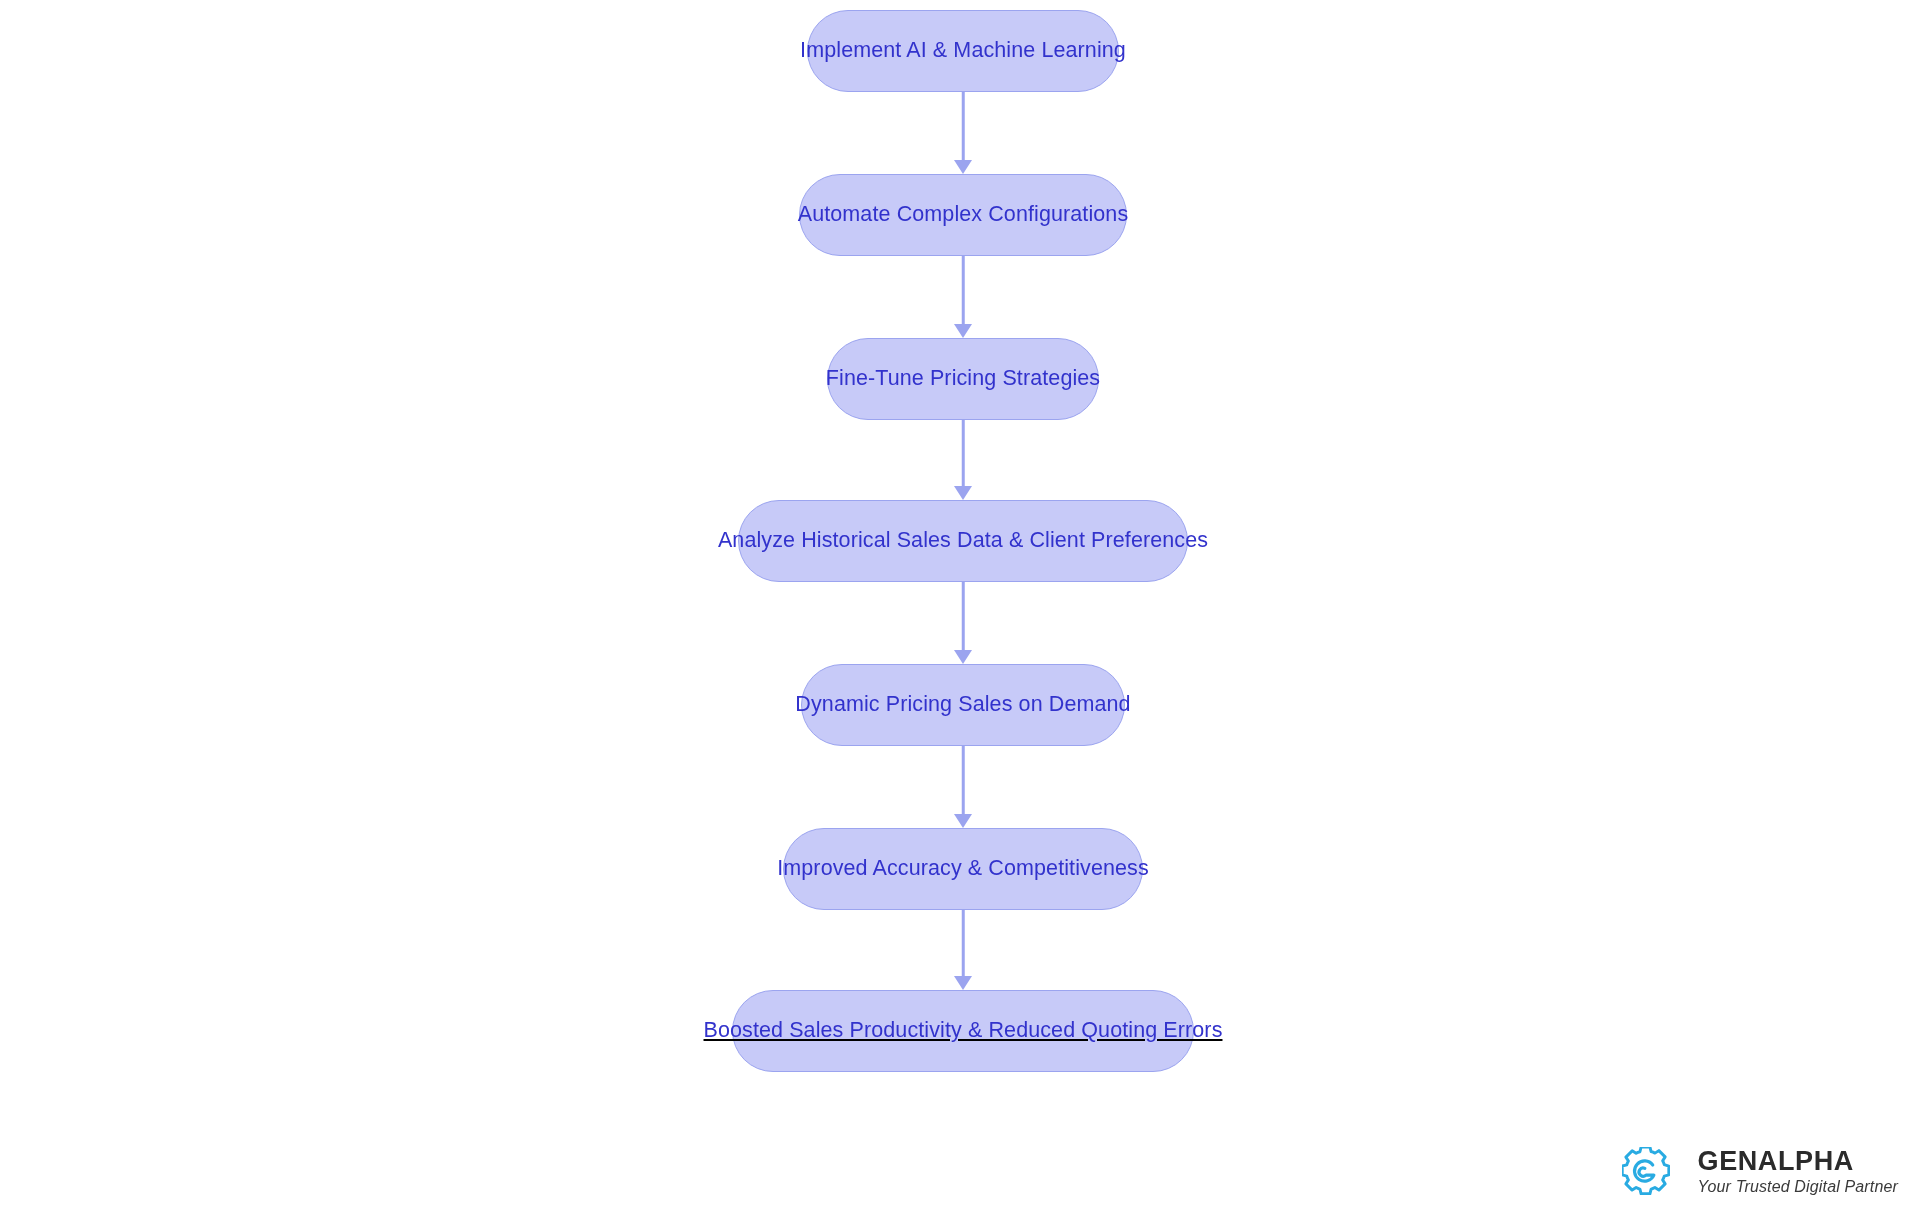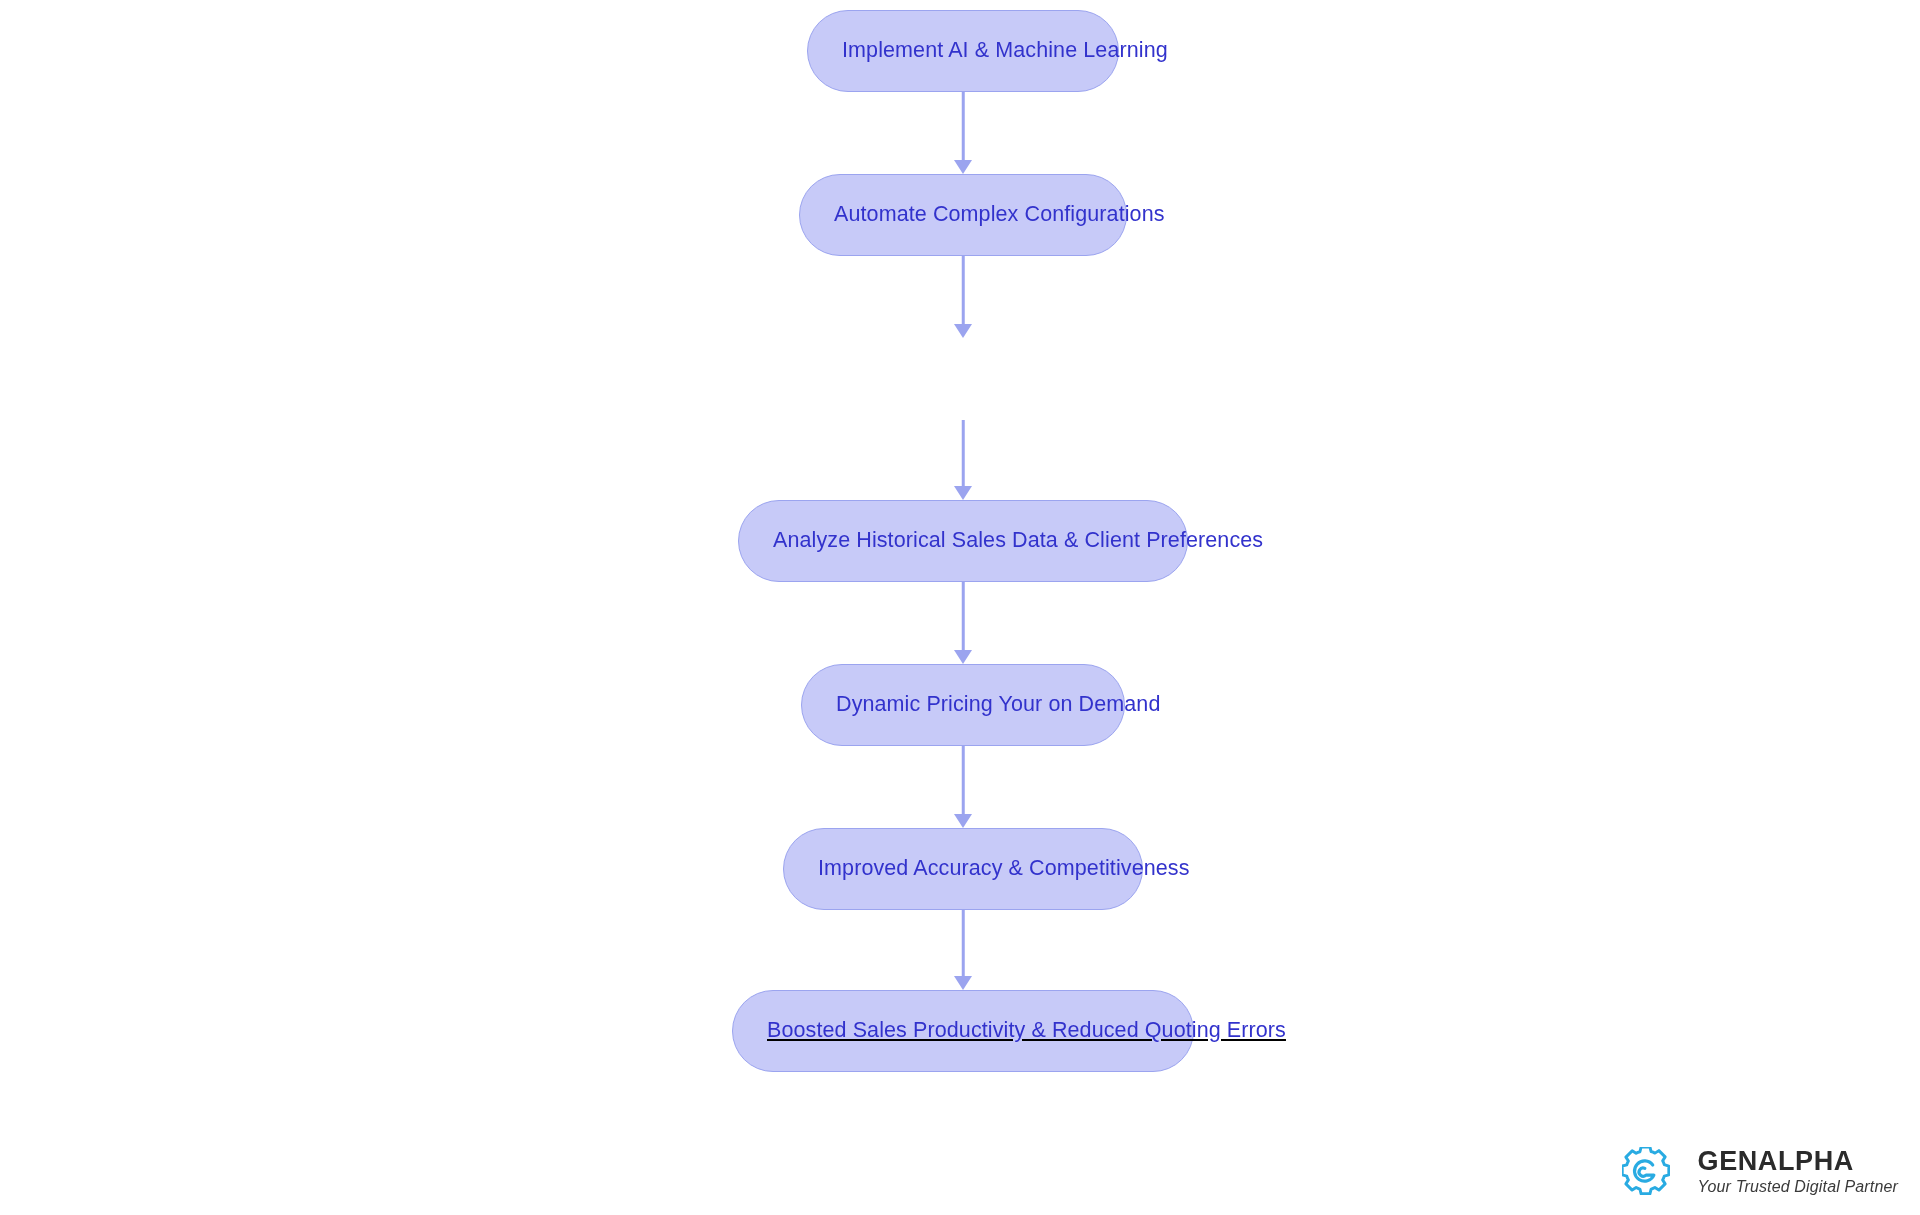--- a/index.html
+++ b/index.html
@@ -23,21 +23,21 @@
     top: 0;
     width: 1920px;
     height: 1215px;
   }
 
   
   .flow-node {
     position: absolute;
     display: flex;
     align-items: center;
-    justify-content: flex-start;
+    justify-content: center;
     background: #c7caf8;
     border: 1px solid #9ba4ef;
     border-radius: 48px;
     height: 82px;
     transform: translateX(-50%);
     padding: 0 34px;
     white-space: nowrap;
   }
   .flow-node-label {
     color: #3232cc;
@@ -115,27 +115,30 @@
 <div id="flowchart-canvas">
 
   <div class="flow-node" style="left:963px; top:10px; width:312px;">
     <span class="flow-node-label">Implement AI &amp; Machine Learning</span>
   </div>
 
   <div class="flow-node" style="left:963px; top:174px; width:328px;">
     <span class="flow-node-label">Automate Complex Configurations</span>
   </div>
 
+  <div class="flow-node" style="left:963px; top:338px; width:272px;">
+    <span class="flow-node-label">Fine-Tune Pricing Strategies</span>
+  </div>
 
   <div class="flow-node" style="left:963px; top:500px; width:450px;">
     <span class="flow-node-label">Analyze Historical Sales Data &amp; Client Preferences</span>
   </div>
 
   <div class="flow-node" style="left:963px; top:664px; width:324px;">
-    <span class="flow-node-label">Dynamic Pricing Your on Demand</span>
+    <span class="flow-node-label">Dynamic Pricing Sales on Demand</span>
   </div>
 
   <div class="flow-node" style="left:963px; top:828px; width:360px;">
     <span class="flow-node-label">Improved Accuracy &amp; Competitiveness</span>
   </div>
 
   <div class="flow-node" style="left:963px; top:990px; width:462px;text-decoration:underline;">
     <span class="flow-node-label">Boosted Sales Productivity &amp; Reduced Quoting Errors</span>
   </div>
 

